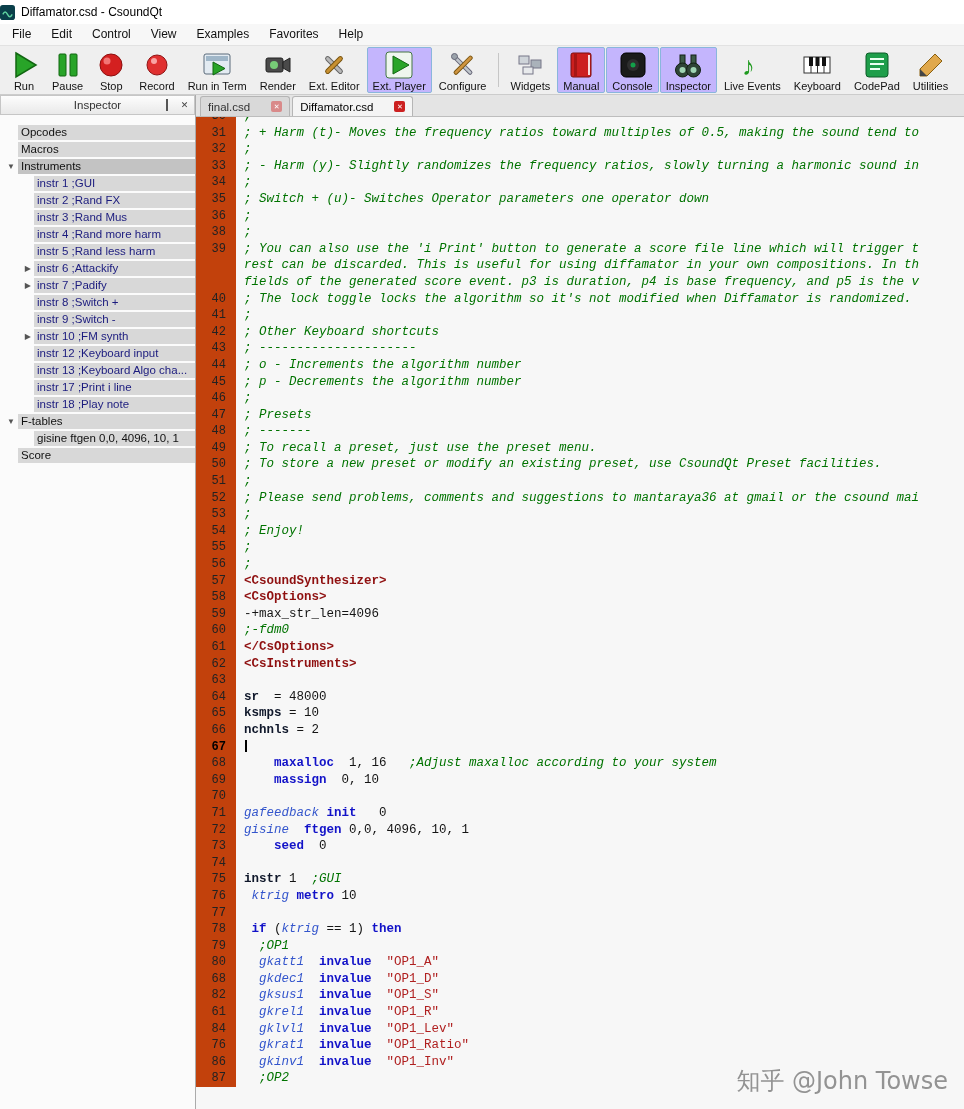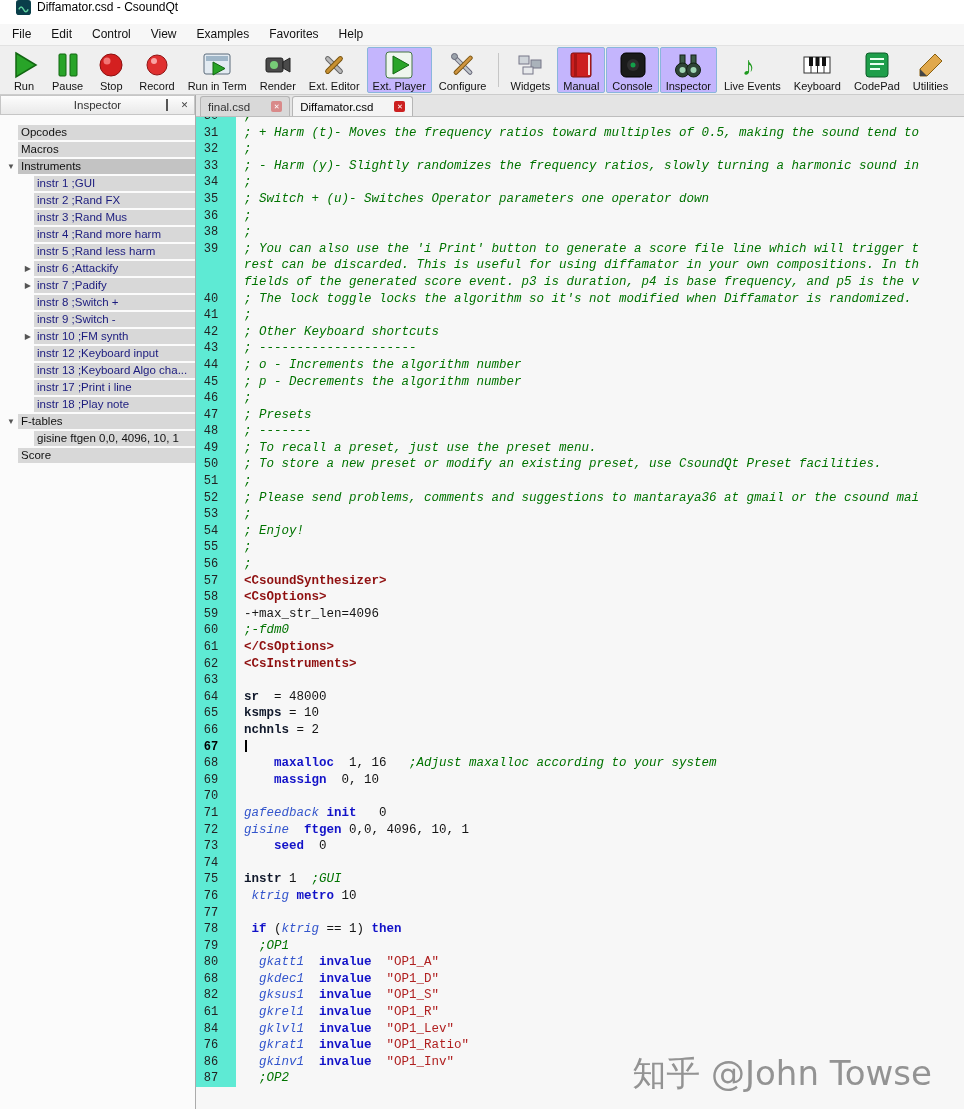--- a/index.html
+++ b/index.html
@@ -1,20 +1,20 @@
 <!DOCTYPE html>
 <html><head>
 <meta charset="utf-8">
 <style>
   *{box-sizing:border-box}
   html,body{margin:0;padding:0}
   body{width:964px;height:1109px;overflow:hidden;background:#f0f0f0;font-family:"Liberation Sans",sans-serif;position:relative}
   .window{width:964px;height:1109px;display:flex;flex-direction:column;position:relative}
 
-  .titlebar{height:24px;background:#ffffff;display:flex;align-items:flex-start;padding:0 16px;gap:6px;font-size:12px;color:#000;flex:none}
+  .titlebar{height:24px;background:#ffffff;display:flex;align-items:center;padding:0 0;gap:6px;font-size:12px;color:#000;flex:none}
   .app-icon svg{width:15px;height:15px;display:block}
 
   .menubar{height:21px;background:#f7f7f7;display:flex;align-items:stretch;padding-left:2px;font-size:12px;flex:none}
   .menu-item{padding:3px 10px;color:#111}
 
   .toolbar{height:50px;background:#efefef;border-top:1px solid #e2e2e2;border-bottom:1px solid #cccccc;display:flex;align-items:stretch;padding:1px 3px;gap:1px;flex:none}
   .tb-btn{display:flex;flex-direction:column;align-items:center;padding:2px 5px 1px;border:1px solid transparent;border-radius:2px;min-width:42px}
   .tb-btn.active{background:#c4b5fd;border-color:#8ab6dc}
   .tb-icon{width:30px;height:30px}
   .tb-icon svg{width:30px;height:30px;display:block}
@@ -39,33 +39,33 @@
   .editor-area{flex:1;display:flex;flex-direction:column;min-width:0}
   .tabbar{height:22px;background:#e4e4e4;border-bottom:1px solid #bdbdbd;display:flex;align-items:flex-end;padding-left:4px;gap:2px;flex:none}
   .tab{display:flex;align-items:center;gap:21px;padding:0 7px;font-size:11.5px;border:1px solid #b5b5b5;border-bottom:none;border-radius:3px 3px 0 0;background:#d9d9d9;color:#333;height:20px}
   .tab.active{background:#f4f4f4;color:#000}
   .tab-close{width:11px;height:11px;border-radius:2px;background:#d98a8a;color:#fff;font-size:7px;line-height:11px;text-align:center}
   .tab.active .tab-close{background:#cc2020}
 
   .editor{flex:1;background:#f7f7f7;overflow:hidden;font-family:"Liberation Mono","DejaVu Sans Mono",monospace;font-size:12.5px}
   .codewrap{margin-top:-9px}
   .line{display:flex;height:16.6px;line-height:16.6px}
-  .ln{width:40px;flex:none;text-align:center;padding-right:10px;background:#5eead4;color:#222;font-size:12px}
+  .ln{width:40px;flex:none;text-align:right;padding-right:10px;background:#c2410c;color:#222;font-size:12px}
   .ln.cur{font-weight:bold;color:#000}
   .codetext{white-space:pre;flex:1;overflow:hidden;padding-left:8px}
   .c{color:#007300;font-style:italic}
   .t{color:#8f1010;font-weight:bold}
   .k{color:#0f172a;font-weight:bold}
   .o{color:#1212c8;font-weight:bold}
   .v{color:#3355cc;font-style:italic}
   .s{color:#b02020}
   .p{color:#141414}
   .caret{display:inline-block;width:1.5px;height:12px;background:#000;vertical-align:middle;margin-left:1px}
 
-  .watermark{position:absolute;right:32px;bottom:12px;font-size:34px;color:#939393;font-family:"DejaVu Sans",sans-serif;pointer-events:none}
+  .watermark{position:absolute;right:16px;bottom:12px;font-size:24px;color:#939393;font-family:"DejaVu Sans",sans-serif;pointer-events:none}
 </style>
 </head>
 <body>
 
 <div class="window">
   <div class="titlebar">
     <span class="app-icon">
       <svg viewBox="0 0 16 16">
           <rect width="16" height="16" rx="3" fill="#0a3f4a"></rect>
           <path d="M3 10 q2.5 -5 5 0 q2.5 5 5 0" stroke="#5fd3a0" fill="none" stroke-width="1.5"></path>

